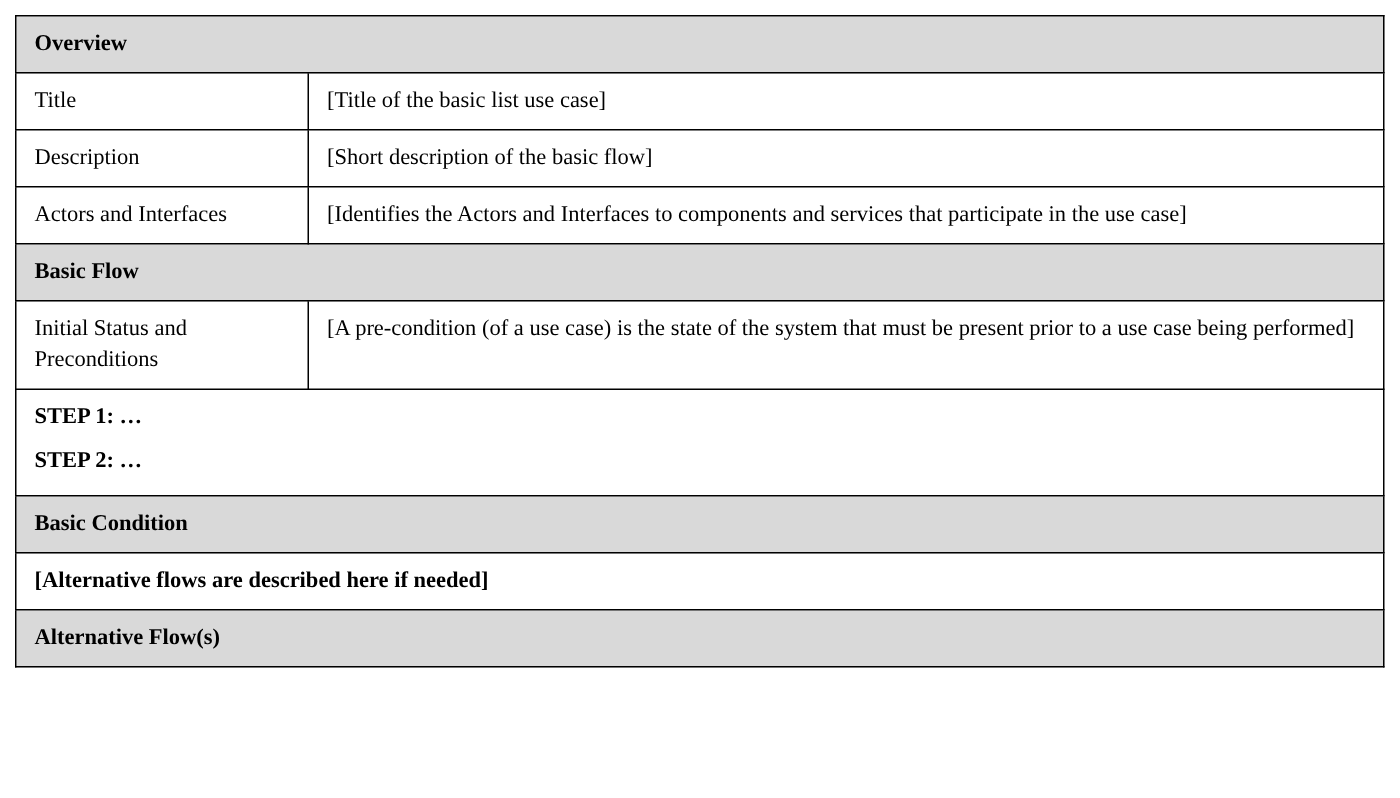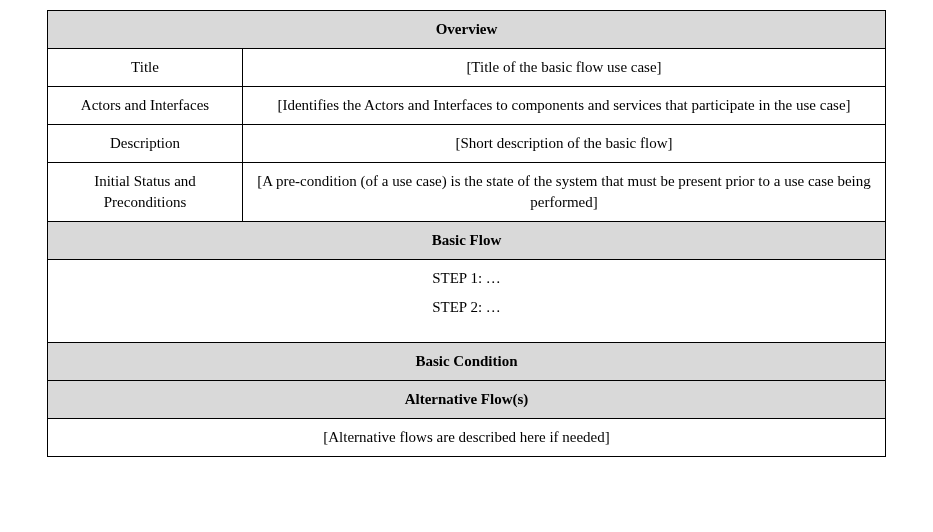--- a/index.html
+++ b/index.html
@@ -7,88 +7,87 @@
       margin: 0;
       padding: 0;
     }
     body {
       font-family: "Times New Roman", Times, serif;
       font-size: 15px;
       background: #ffffff;
       padding: 10px;
     }
     .use-case-table {
-      width: 839px;
+      width: 913px;
       border-collapse: collapse;
       margin: 0 auto;
-      text-align: center;
     }
     .use-case-table td {
       border: 1px solid #000000;
       padding: 8px 12px;
       vertical-align: top;
       line-height: 1.4;
     }
     .section-header {
       background-color: #d9d9d9;
       font-weight: bold;
     }
     .label-cell {
       font-weight: normal;
       width: 195px;
     }
     .value-cell {
       font-weight: normal;
     }
     .steps-cell {
-      font-weight: normal;
+      font-weight: bold;
     }
     .step-line {
       margin-bottom: 8px;
     }
     .step-line:last-child {
-      margin-bottom: 16px;
+      margin-bottom: 4px;
     }
   </style>
 </head>
 <body>
 
 <table class="use-case-table">
   <tbody>
     <tr>
       <td class="section-header" colspan="2">Overview</td>
     </tr>
     <tr>
       <td class="label-cell">Title</td>
-      <td class="value-cell">[Title of the basic flow use case]</td>
+      <td class="value-cell">[Title of the basic list use case]</td>
+    </tr>
+    <tr>
+      <td class="label-cell">Description</td>
+      <td class="value-cell">[Short description of the basic flow]</td>
     </tr>
     <tr>
       <td class="label-cell">Actors and Interfaces</td>
       <td class="value-cell">[Identifies the Actors and Interfaces to components and services that participate in the use case]</td>
     </tr>
     <tr>
-      <td class="label-cell">Description</td>
-      <td class="value-cell">[Short description of the basic flow]</td>
+      <td class="section-header" colspan="2">Basic Flow</td>
     </tr>
     <tr>
       <td class="label-cell">Initial Status and Preconditions</td>
       <td class="value-cell">[A pre-condition (of a use case) is the state of the system that must be present prior to a use case being performed]</td>
-    </tr>
-    <tr>
-      <td class="section-header" colspan="2">Basic Flow</td>
     </tr>
     <tr>
       <td class="steps-cell" colspan="2">
         <div class="step-line">STEP 1: …</div>
         <div class="step-line">STEP 2: …</div>
       </td>
     </tr>
     <tr>
       <td class="section-header" colspan="2">Basic Condition</td>
     </tr>
     <tr>
-      <td class="section-header" colspan="2">Alternative Flow(s)</td>
+      <td class="steps-cell" colspan="2">[Alternative flows are described here if needed]</td>
     </tr>
     <tr>
-      <td class="steps-cell" colspan="2">[Alternative flows are described here if needed]</td>
+      <td class="section-header" colspan="2">Alternative Flow(s)</td>
     </tr>
   </tbody>
 </table>
 
 </body></html>

